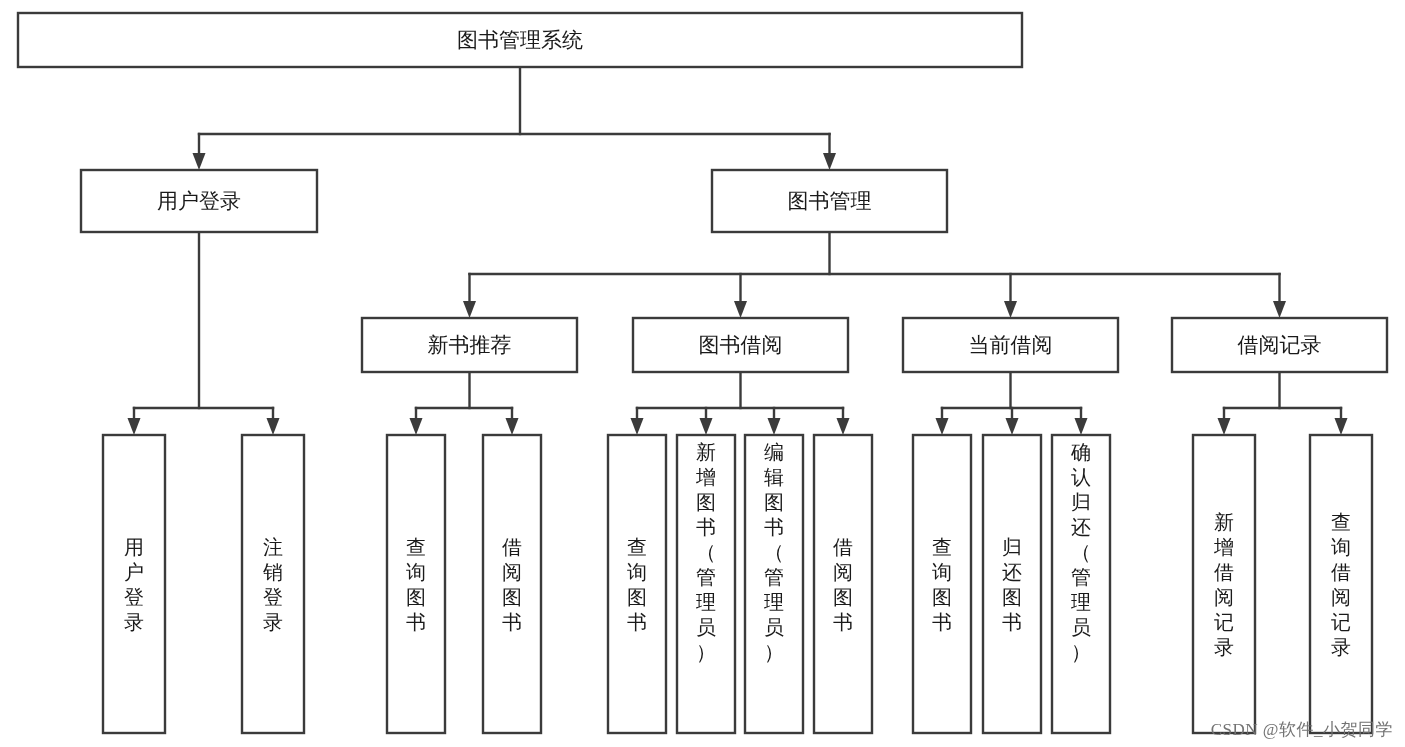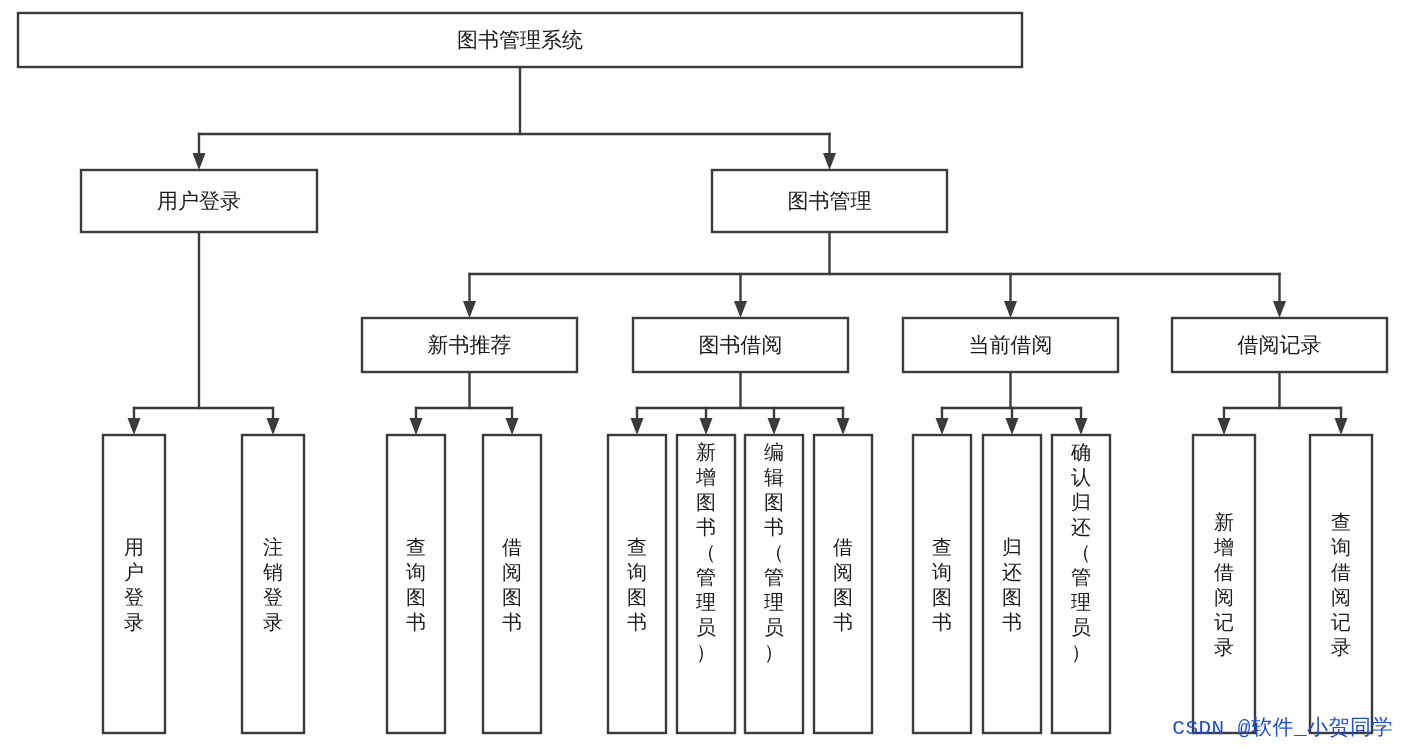--- a/index.html
+++ b/index.html
@@ -50,23 +50,23 @@
     stroke-linecap: square;
   }
   .arrow-head {
     fill: #3b3b3b;
     stroke: none;
   }
   .watermark {
     position: absolute;
     right: 12px;
     bottom: 6px;
-    font-family: Liberation Mono, monospace;
-    font-size: 21px;
-    color: #1d4ed8;
+    font-family: Liberation Serif, serif;
+    font-size: 17px;
+    color: #737373;
     white-space: nowrap;
     letter-spacing: 0.5px;
     pointer-events: none;
   }
 </style>
 </head>
 <body>
 
 <div id="chart-root">
   <svg id="flow" viewBox="0 0 1405 747">

